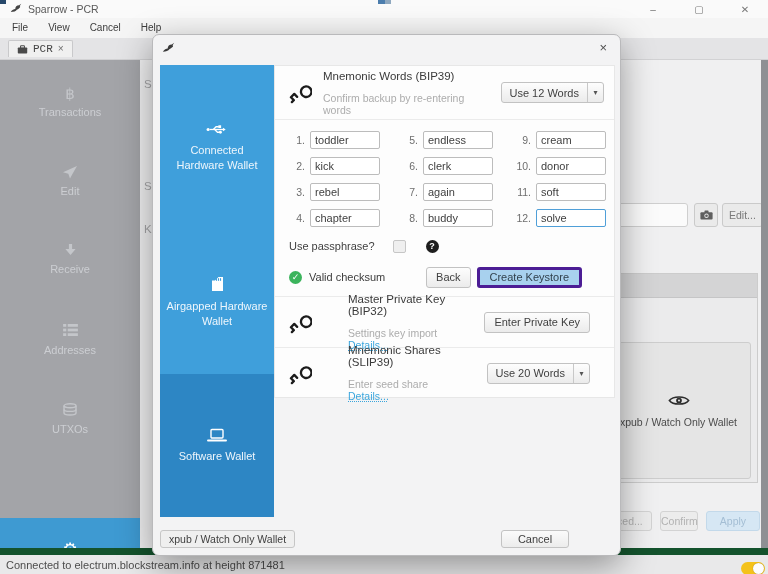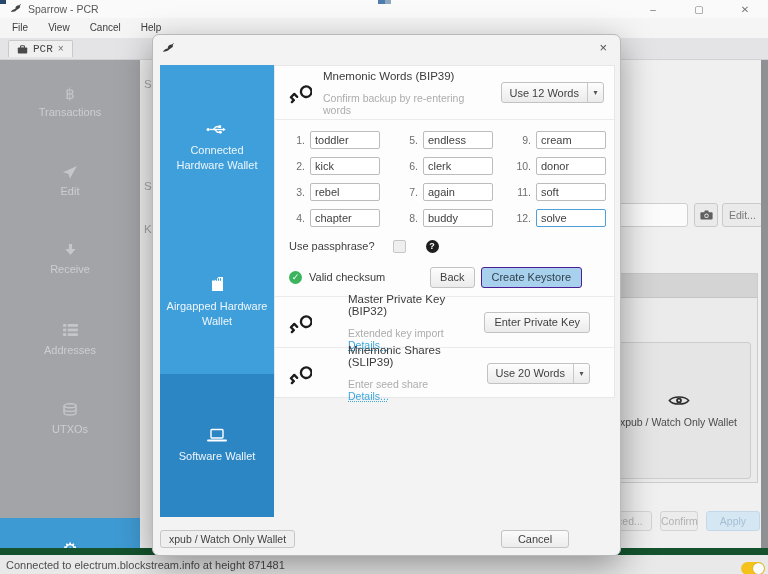--- a/index.html
+++ b/index.html
@@ -79,21 +79,21 @@
 
   .pass-row { display:flex; align-items:center; margin:4px 0 0 14px; height:22px; gap:4px; }
   .pass-label { color:#3f3f3f; }
   .checkbox { width:13px; height:13px; background:#efefef; border:1px solid #c6c6c6; border-radius:2px; margin-left:14px; }
   .help-dot { width:13px; height:13px; border-radius:50%; background:#1e1e1e; color:#fff; font-size:9px; font-weight:bold; text-align:center; line-height:13px; margin-left:16px; }
 
   .chk-row { display:flex; align-items:center; margin:9px 32px 0 14px; height:22px; }
   .chk-ok { width:13px; height:13px; border-radius:50%; background:#3bb45c; color:#fff; font-size:9px; text-align:center; line-height:13px; margin-right:7px; }
   .chk-label { color:#3c3c3c; flex:1; }
   .btn-back { margin-right:6px; }
-  .btn-create { display:inline-flex; align-items:center; height:21px; padding:0 10px; background:#a8d1ee; border:1px solid #4c1d95; border-radius:3px; color:#31414d; font-size:11px; }
+  .btn-create { display:inline-flex; align-items:center; height:21px; padding:0 10px; background:#a8d1ee; border:3px solid #4c1d95; border-radius:3px; color:#31414d; font-size:11px; }
 
   .key-row { height:50px; display:flex; align-items:center; padding:0 10px 0 14px; gap:11px; }
   .key-row.mk { padding-right:24px;gap:36px; }
   .key-texts { flex:1; }
 
   .dlg-footer-btn { position:absolute; left:7px; bottom:7px; height:18px; padding:0 8px; background:#efefef; border:1px solid #c6c6c6; border-radius:3px; font-size:10.5px; color:#3f3f3f; line-height:16px; }
   .dlg-cancel { position:absolute; right:51px; bottom:7px; width:68px; height:18px; background:linear-gradient(#fbfbfb,#ececec); border:1px solid #c3c3c3; border-radius:3px; font-size:11px; color:#3f3f3f; text-align:center; line-height:16px; }
 
   svg { display:block; }
 </style>
@@ -373,21 +373,21 @@
         <span>
           <svg width="23" height="23" viewBox="0 0 24 24" fill="none" stroke="#1c1c1c" stroke-width="2.4" stroke-linecap="round" stroke-linejoin="round">
               <g transform="rotate(180 12 12)">
                 <path d="M21 2l-2 2m-7.61 7.61A5.5 5.5 0 1 1 7.5 7.5a5.5 5.5 0 0 1 3.89 4.11zM15.5 7.5l3 3L22 7l-3-3"></path>
               </g>
             </svg>
         </span>
         <div class="key-texts">
           <div class="sec-title">Master Private Key (BIP32)</div>
           <div class="sec-sub">
-            <span>Extended key import</span>
+            <span>Settings key import</span>
             <span class="details-link">Details...</span>
           </div>
         </div>
         <span class="gbtn">Enter Private Key</span>
       </div>
 
       <div class="row-div"></div>
 
       <div class="key-row mk">
         <span>

